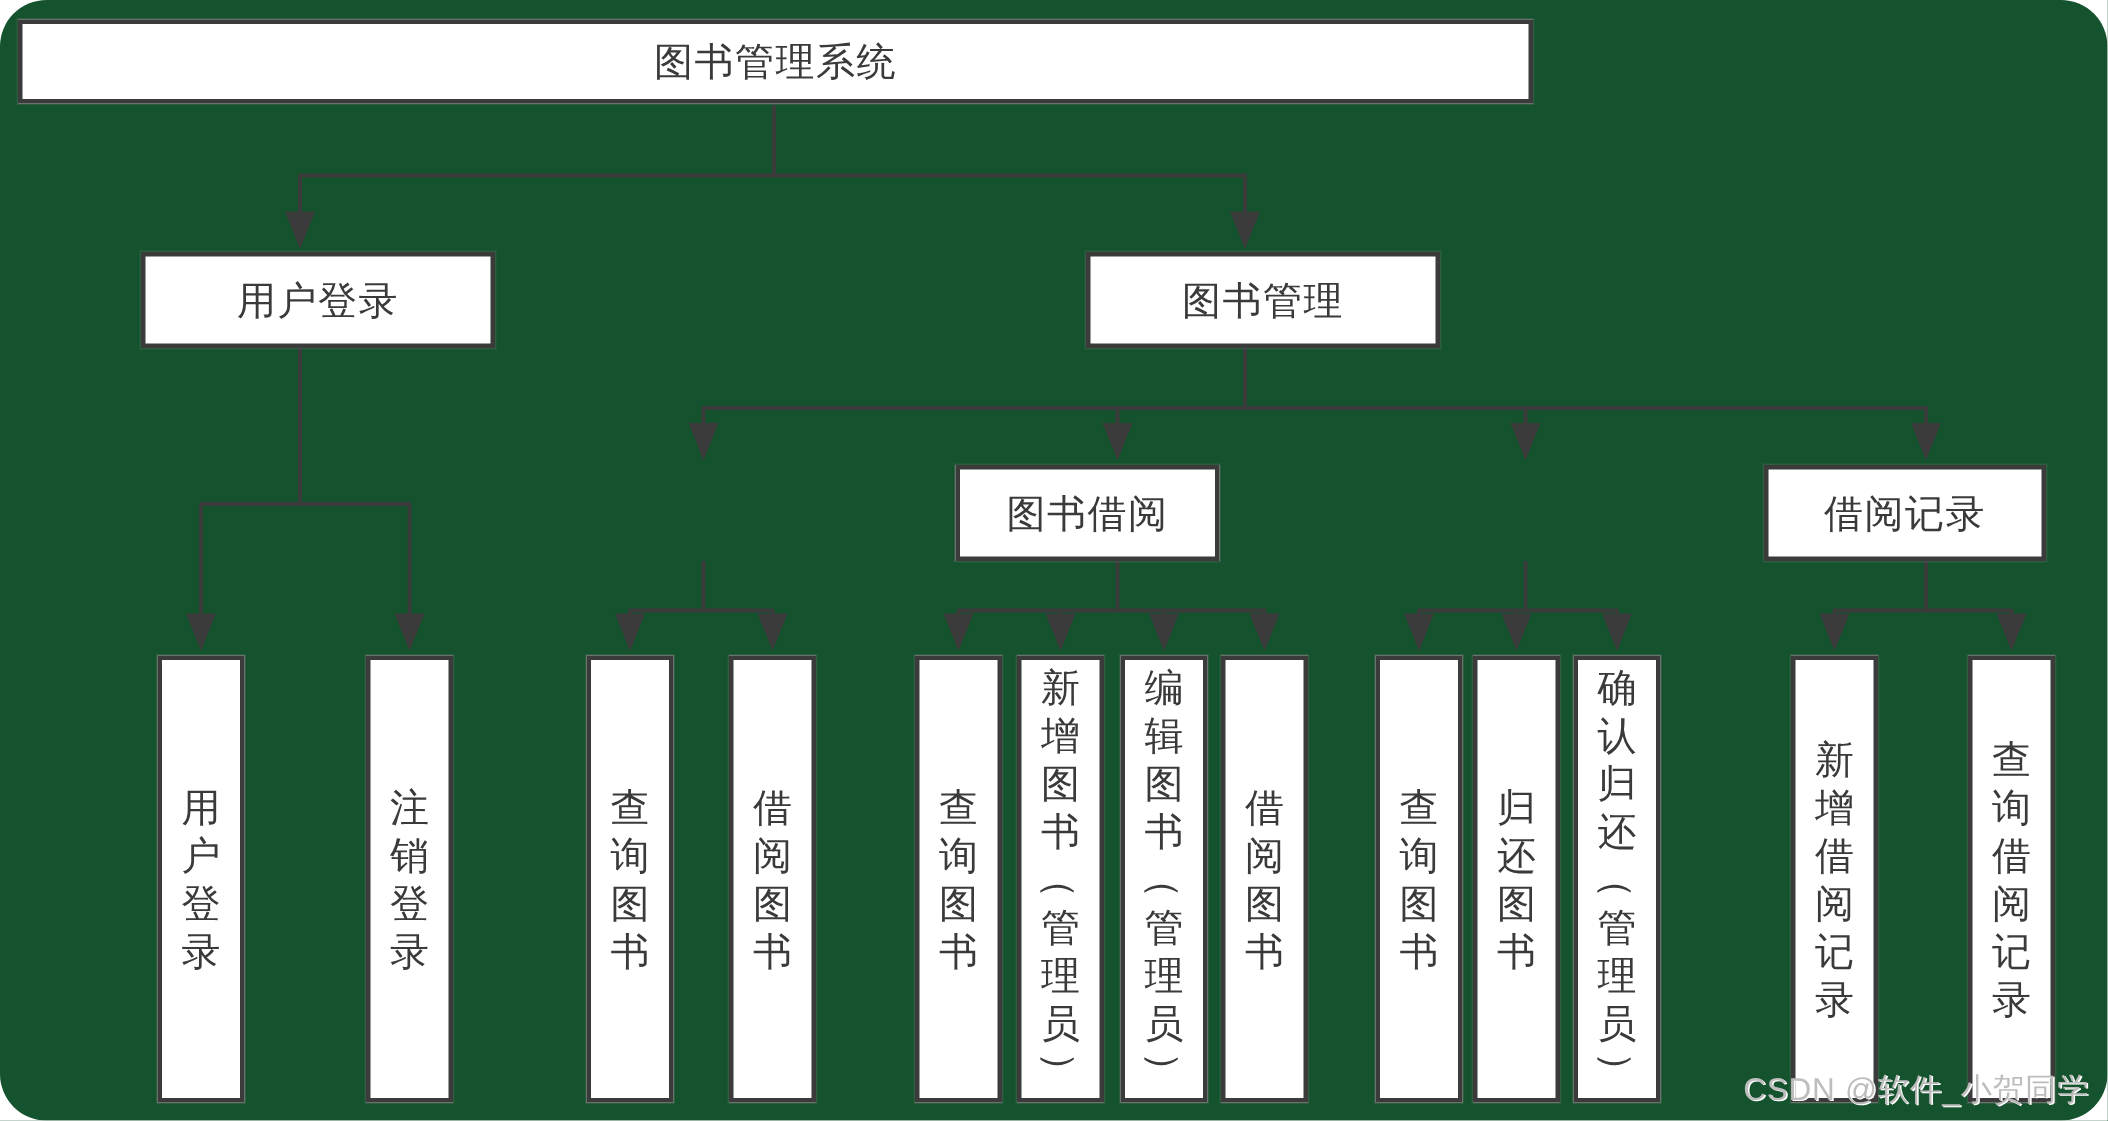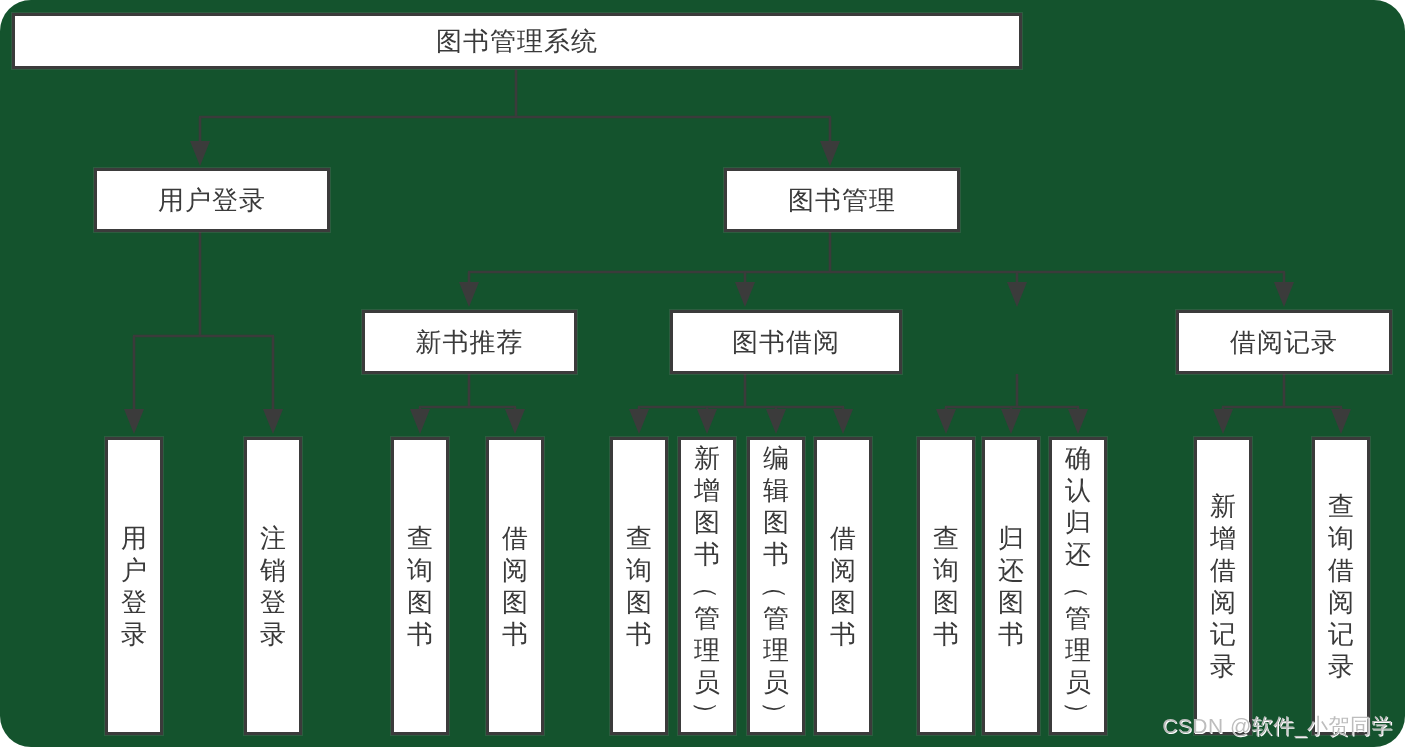--- a/index.html
+++ b/index.html
@@ -111,27 +111,24 @@
     <span>图书管理系统</span>
   </div>
 
   <div class="node hnode lvl2" style="left:82px">
     <span>用户登录</span>
   </div>
   <div class="node hnode lvl2" style="left:712px">
     <span>图书管理</span>
   </div>
 
-  <div class="node hnode lvl3" style="left:362px;width:215px">
-    <span>新书推荐</span>
-  </div>
-  <div class="node hnode lvl3" style="left:670px;width:232px">
+  <div class="node hnode lvl3" style="left:637px;width:176px">
     <span>图书借阅</span>
   </div>
-  <div class="node hnode lvl3" style="left:1176px;width:216px">
+  <div class="node hnode lvl3" style="left:1176px;width:188px">
     <span>借阅记录</span>
   </div>
 
   <div class="node leaf" style="left:105px">
     <div class="vtext">
         <span class="vchar">用</span>
         <span class="vchar">户</span>
         <span class="vchar">登</span>
         <span class="vchar">录</span>
       </div>

